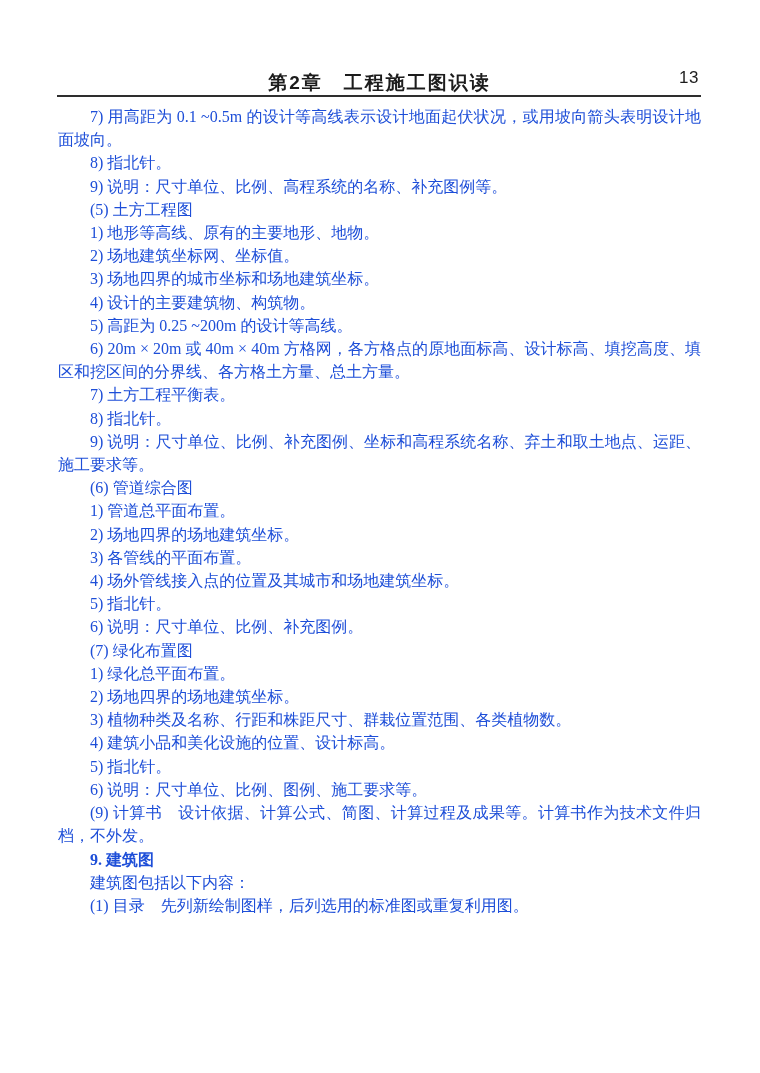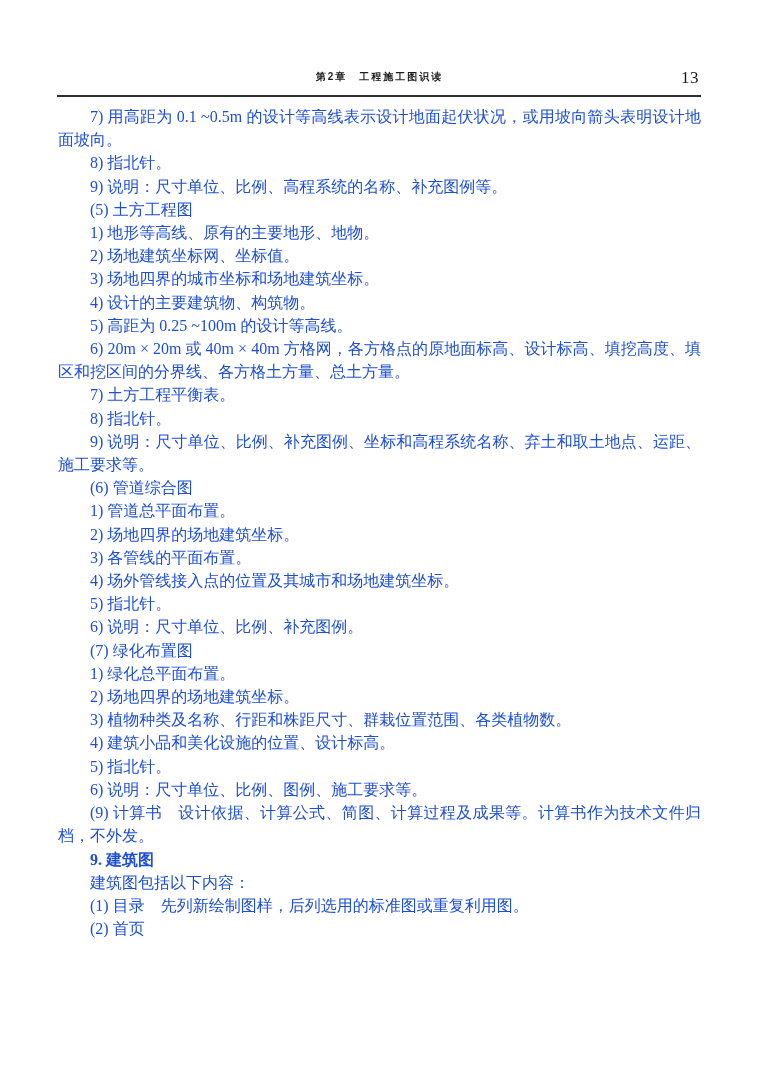--- a/index.html
+++ b/index.html
@@ -21,33 +21,33 @@
     position: absolute;
     top: 70px;
     left: 58px;
     width: 643px;
     height: 22px;
   }
   .chapter-title {
     display: block;
     text-align: center;
     font-weight: bold;
-    font-size: 10px;
+    font-size: 19px;
     letter-spacing: 2px;
     color: #1c1c1c;
     font-family: "Liberation Sans", "DejaVu Sans", sans-serif;
   }
   .page-number {
     position: absolute;
     right: 2px;
     top: -2px;
     font-size: 17px;
     letter-spacing: 0.5px;
     color: #1c1c1c;
-    font-family: Liberation Serif, serif;
+    font-family: Liberation Sans, sans-serif;
   }
   .header-rule {
     position: absolute;
     top: 95px;
     left: 57px;
     width: 644px;
     height: 2px;
     background: #2e2e2e;
   }
   .page-body {
@@ -80,21 +80,21 @@
   <div class="header-rule"></div>
   <main class="page-body">
       <p class="para">7) 用高距为 0.1 ~0.5m 的设计等高线表示设计地面起伏状况，或用坡向箭头表明设计地面坡向。</p>
       <p class="para">8) 指北针。</p>
       <p class="para">9) 说明：尺寸单位、比例、高程系统的名称、补充图例等。</p>
       <p class="para">(5) 土方工程图</p>
       <p class="para">1) 地形等高线、原有的主要地形、地物。</p>
       <p class="para">2) 场地建筑坐标网、坐标值。</p>
       <p class="para">3) 场地四界的城市坐标和场地建筑坐标。</p>
       <p class="para">4) 设计的主要建筑物、构筑物。</p>
-      <p class="para">5) 高距为 0.25 ~100m 的设计等高线。</p>
+      <p class="para">5) 高距为 0.25 ~200m 的设计等高线。</p>
       <p class="para">6) 20m × 20m 或 40m × 40m 方格网，各方格点的原地面标高、设计标高、填挖高度、填区和挖区间的分界线、各方格土方量、总土方量。</p>
       <p class="para">7) 土方工程平衡表。</p>
       <p class="para">8) 指北针。</p>
       <p class="para">9) 说明：尺寸单位、比例、补充图例、坐标和高程系统名称、弃土和取土地点、运距、施工要求等。</p>
       <p class="para">(6) 管道综合图</p>
       <p class="para">1) 管道总平面布置。</p>
       <p class="para">2) 场地四界的场地建筑坐标。</p>
       <p class="para">3) 各管线的平面布置。</p>
       <p class="para">4) 场外管线接入点的位置及其城市和场地建筑坐标。</p>
       <p class="para">5) 指北针。</p>
@@ -103,15 +103,14 @@
       <p class="para">1) 绿化总平面布置。</p>
       <p class="para">2) 场地四界的场地建筑坐标。</p>
       <p class="para">3) 植物种类及名称、行距和株距尺寸、群栽位置范围、各类植物数。</p>
       <p class="para">4) 建筑小品和美化设施的位置、设计标高。</p>
       <p class="para">5) 指北针。</p>
       <p class="para">6) 说明：尺寸单位、比例、图例、施工要求等。</p>
       <p class="para">(9) 计算书　设计依据、计算公式、简图、计算过程及成果等。计算书作为技术文件归档，不外发。</p>
       <p class="para bold">9. 建筑图</p>
       <p class="para">建筑图包括以下内容：</p>
       <p class="para">(1) 目录　先列新绘制图样，后列选用的标准图或重复利用图。</p>
-      <p class="para">(2) 首页</p>
     </main>
 </div>
 
 </body></html>

